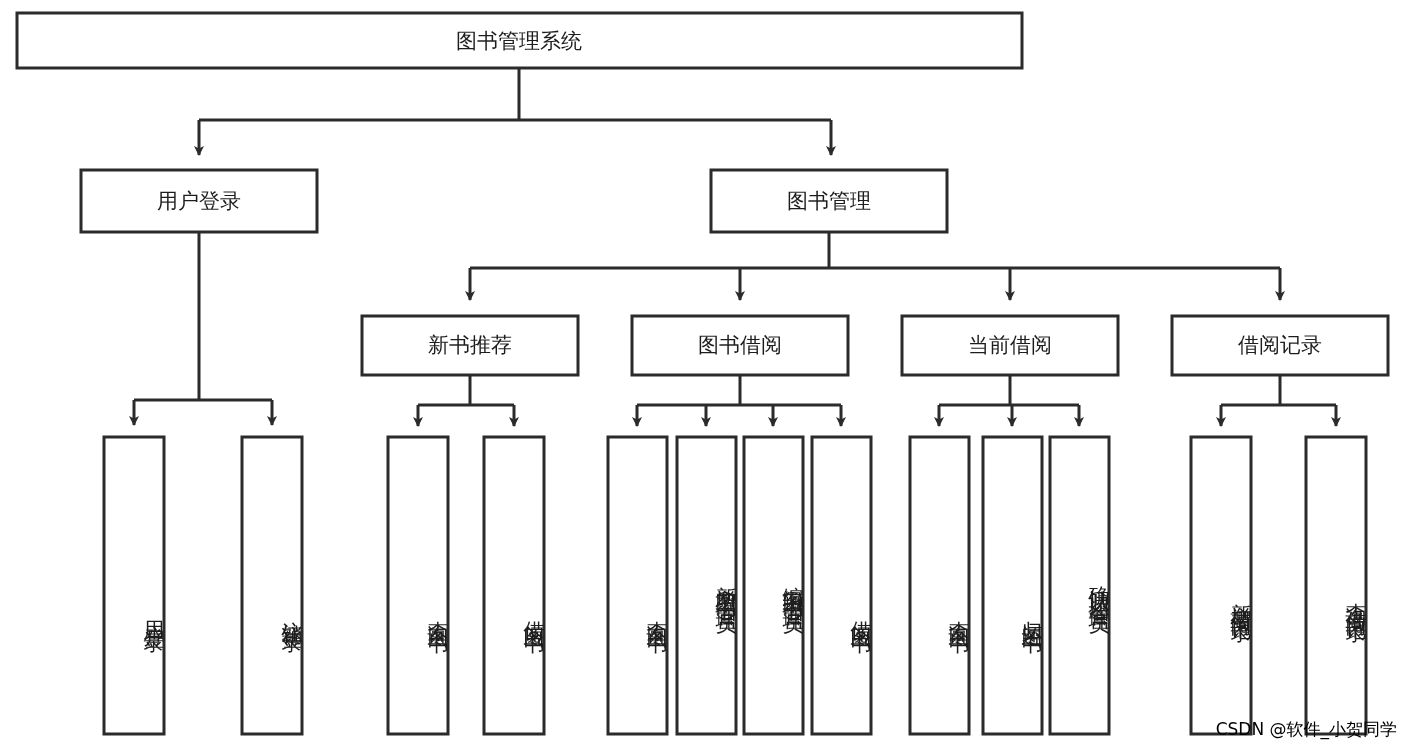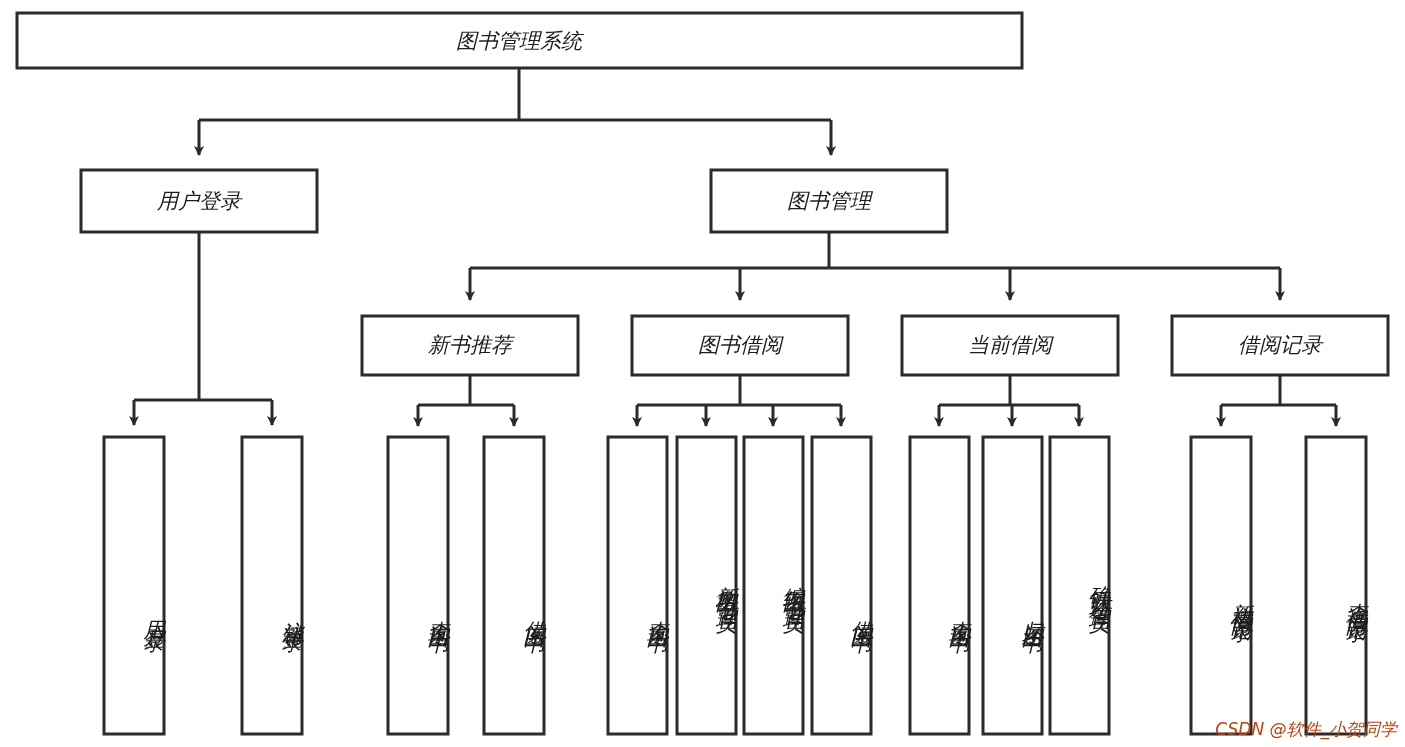--- a/index.html
+++ b/index.html
@@ -7,21 +7,20 @@
     padding: 0;
     background: #ffffff;
   }
   #stage {
     position: relative;
     width: 1405px;
     height: 747px;
     background: #ffffff;
     overflow: hidden;
     font-family: "DejaVu Sans", "Liberation Sans", sans-serif;
-    font-style: italic;
   }
   svg.diagram {
     position: absolute;
     left: 0;
     top: 0;
     width: 1405px;
     height: 747px;
   }
   .node-rect {
     fill: #ffffff;
@@ -58,21 +57,21 @@
     line-height: 1;
     white-space: nowrap;
     pointer-events: none;
   }
   .watermark {
     position: absolute;
     right: 8px;
     bottom: 6px;
     font-family: "DejaVu Sans", "Liberation Sans", sans-serif;
     font-size: 17px;
-    color: #c2410c;
+    color: #000000;
     white-space: nowrap;
   }
 </style>
 </head>
 <body>
 
 <div id="stage">
 
   <svg class="diagram" viewBox="0 0 1405 747">
     <defs>

